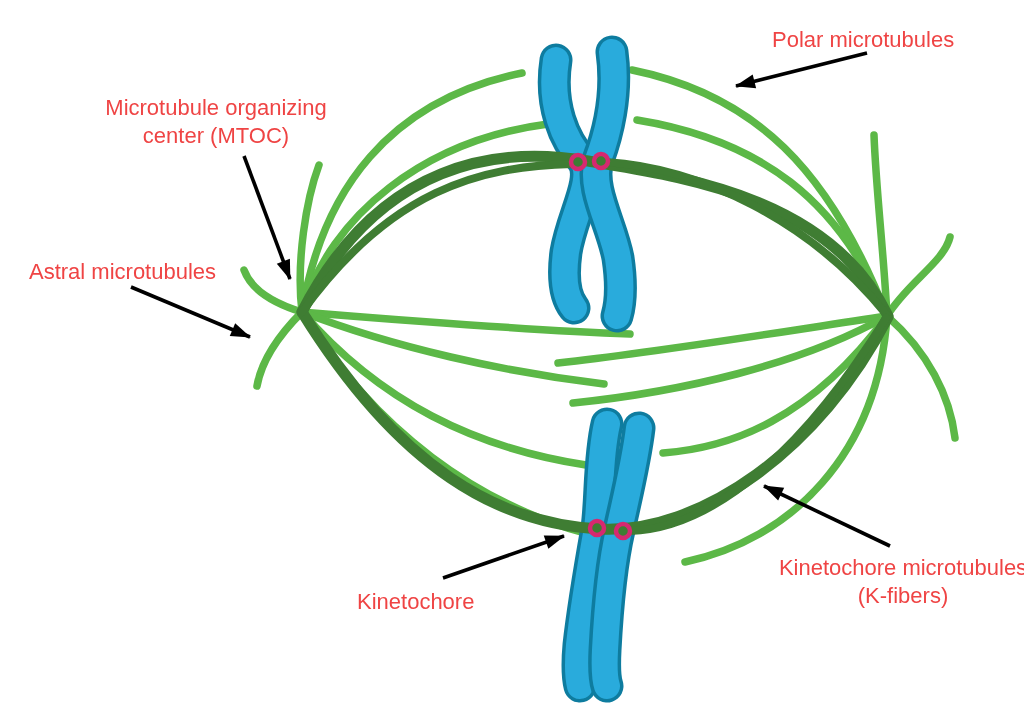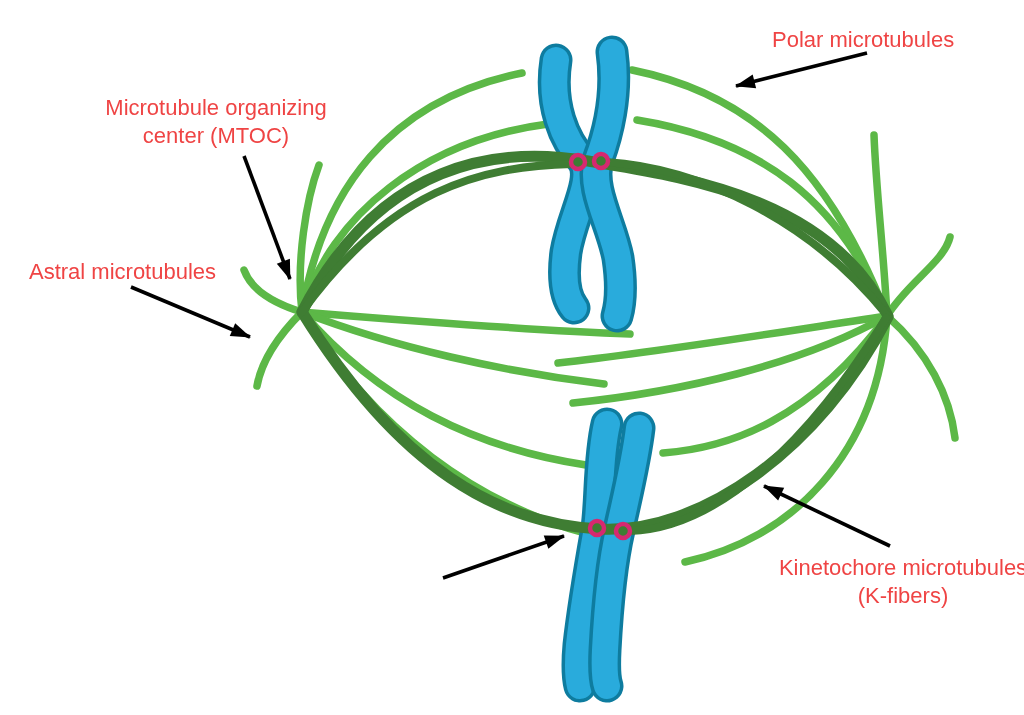--- a/index.html
+++ b/index.html
@@ -113,18 +113,19 @@
 
   <div class="diagram-label" style="left:772px; top:26px;">Polar microtubules</div>
 
   <div class="diagram-label centered" style="left:84px; top:94px; width:264px;">
     <div>Microtubule organizing</div>
     <div>center (MTOC)</div>
   </div>
 
   <div class="diagram-label" style="left:29px; top:258px;">Astral microtubules</div>
 
+  <div class="diagram-label" style="left:357px; top:588px;">Kinetochore</div>
 
   <div class="diagram-label centered" style="left:760px; top:554px; width:286px;">
     <div>Kinetochore microtubules</div>
     <div>(K-fibers)</div>
   </div>
 </div>
 
 </body></html>

